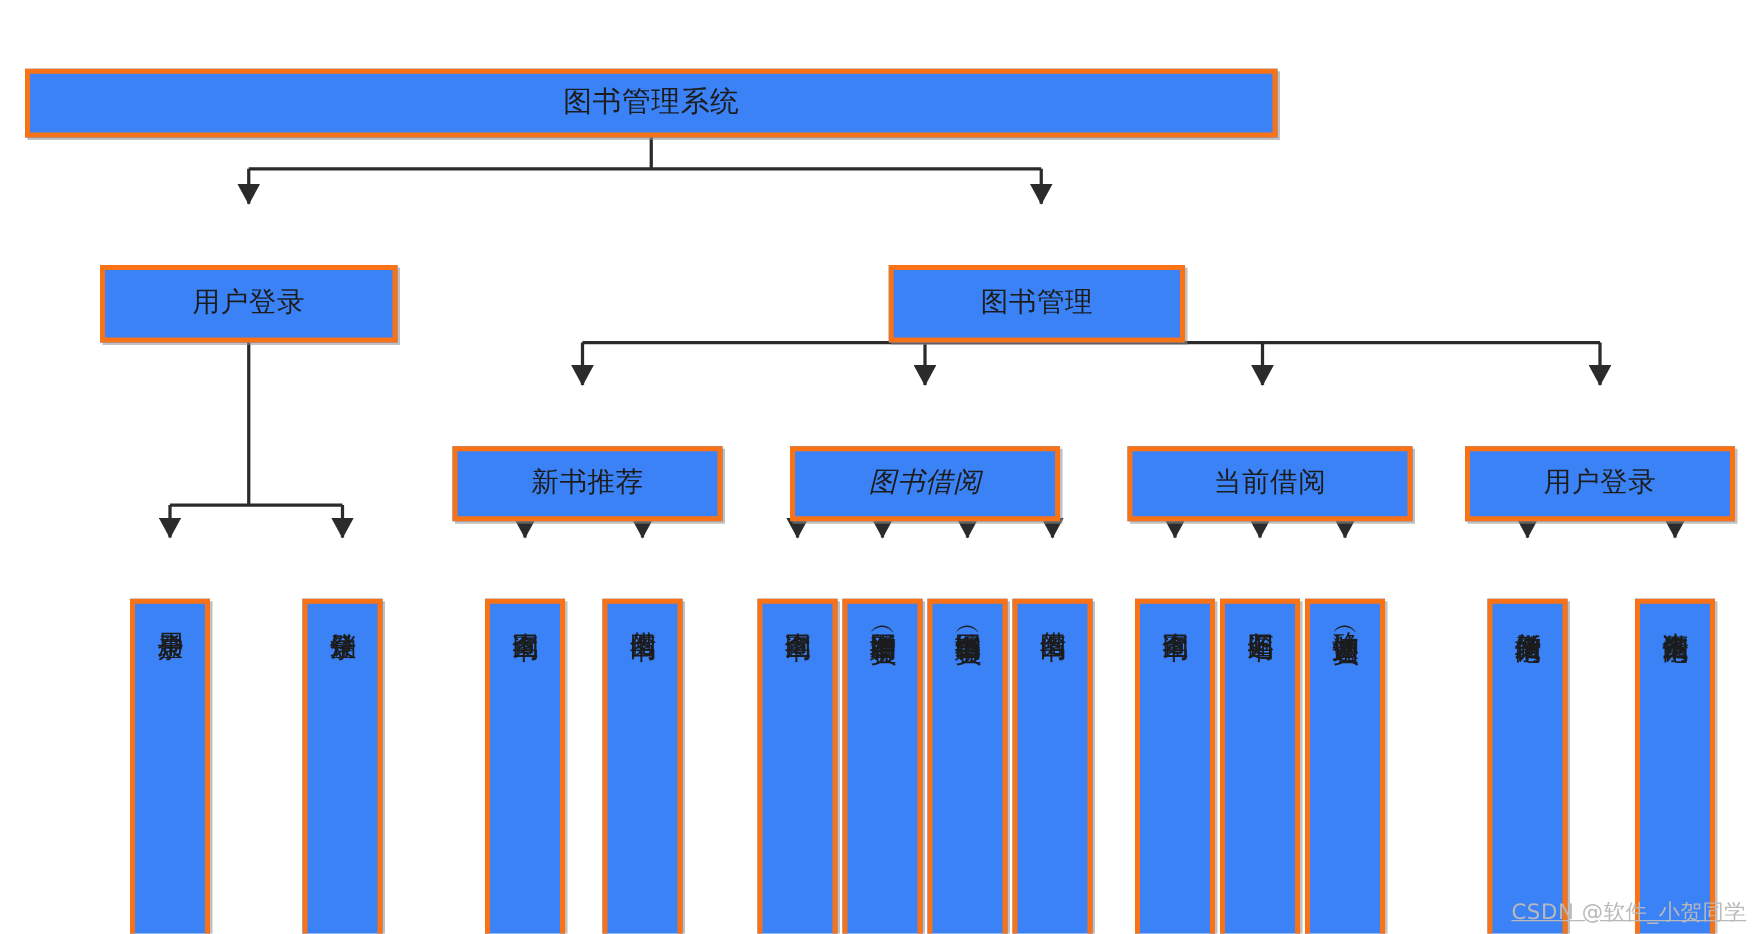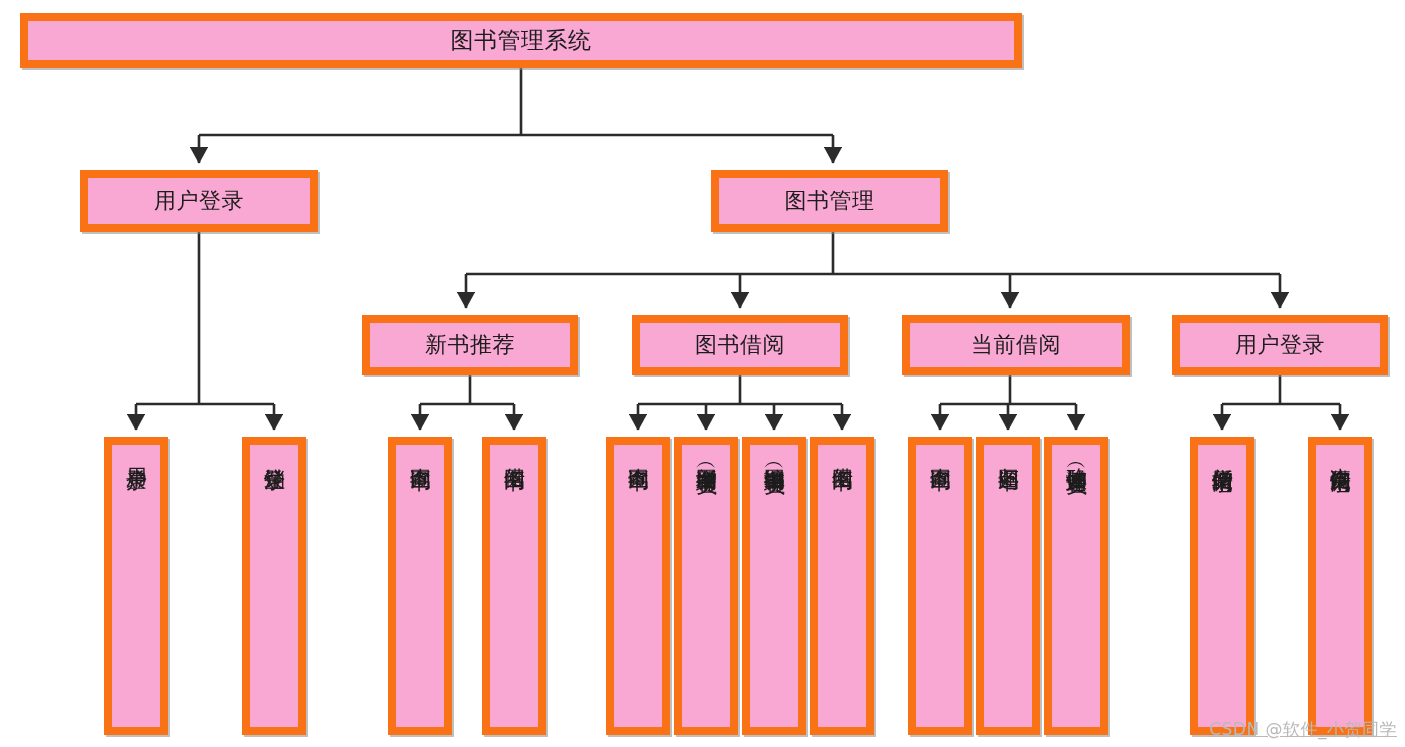--- a/index.html
+++ b/index.html
@@ -18,27 +18,28 @@
   #svg-links {
     position: absolute;
     left: 0;
     top: 0;
     width: 1405px;
     height: 747px;
   }
   .node {
     position: absolute;
     box-sizing: border-box;
-    background: #f9a8d4;
-    border: 8px solid #f97316;
+    background: #3b82f6;
+    border: 4px solid #f97316;
     box-shadow: 2px 2px 0 rgba(140,140,140,0.55);
     display: flex;
     align-items: center;
     justify-content: center;
     z-index: 3;
+    margin-top: 42px;
   }
   .node-label {
     color: #1c1c1c;
     font-size: 22px;
     line-height: 1.18;
     letter-spacing: 0.5px;
     white-space: nowrap;
     text-align: center;
   }
   .node.leaf {
@@ -131,21 +132,21 @@
   <div class="node" style="left:80px; top:170px; width:238px; height:62px;">
     <span class="node-label">用户登录</span>
   </div>
   <div class="node" style="left:362px; top:315px; width:216px; height:60px;">
     <span class="node-label">新书推荐</span>
   </div>
 
   <div class="node" style="left:711px; top:170px; width:237px; height:62px;">
     <span class="node-label">图书管理</span>
   </div>
-  <div class="node" style="left:632px; top:315px; width:216px; height:60px;">
+  <div class="node" style="left:632px; top:315px; width:216px; height:60px;font-style:italic;">
     <span class="node-label">图书借阅</span>
   </div>
   <div class="node" style="left:902px; top:315px; width:228px; height:60px;">
     <span class="node-label">当前借阅</span>
   </div>
   <div class="node" style="left:1172px; top:315px; width:216px; height:60px;">
     <span class="node-label">用户登录</span>
   </div>
 
   <div class="node leaf" style="left:104px; top:437px; width:64px; height:298px;">

